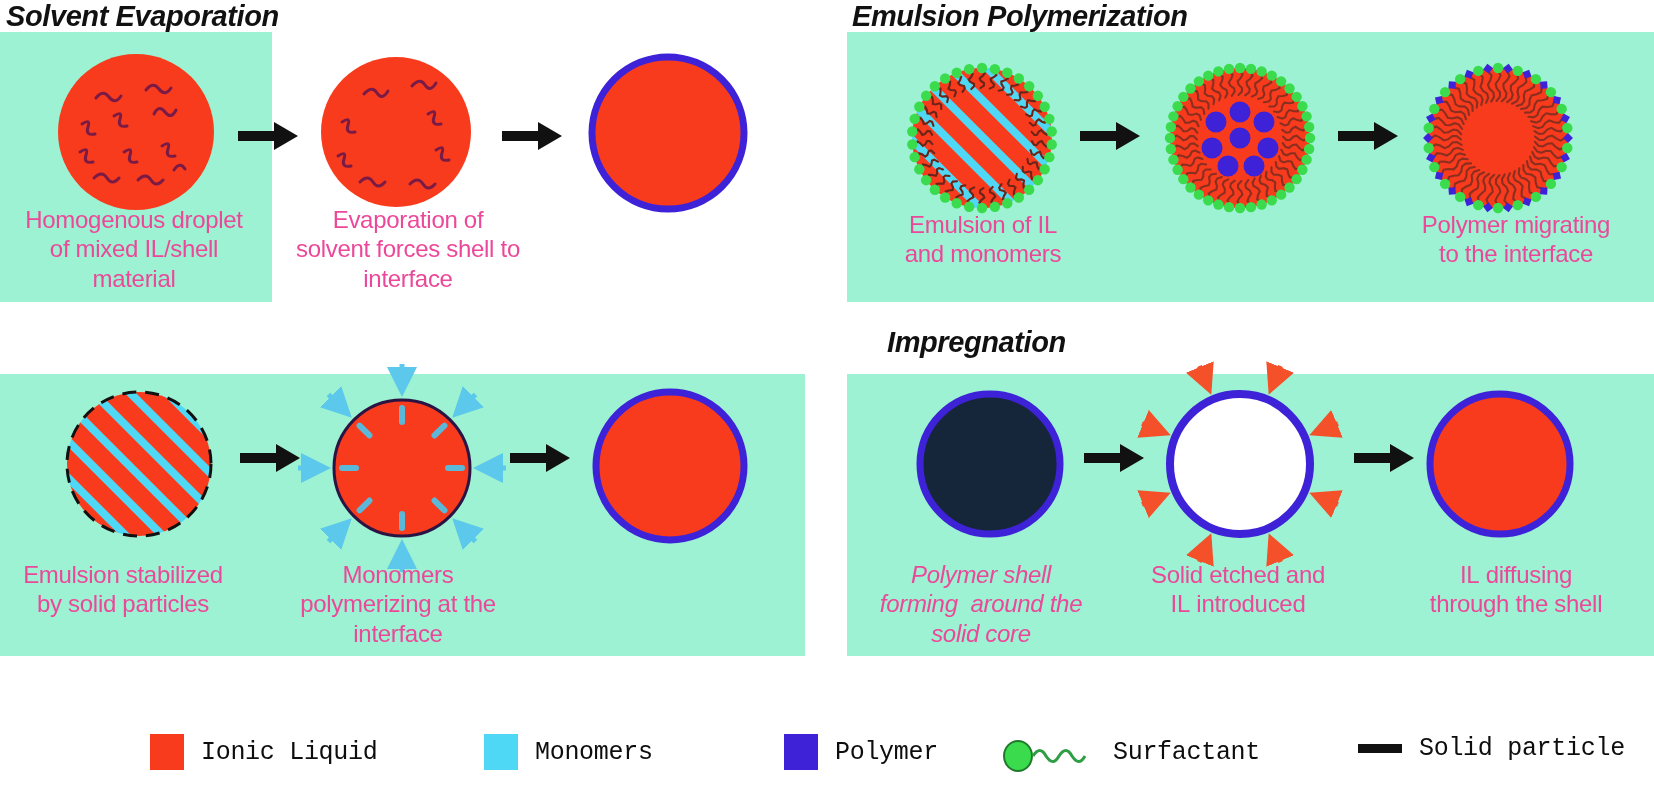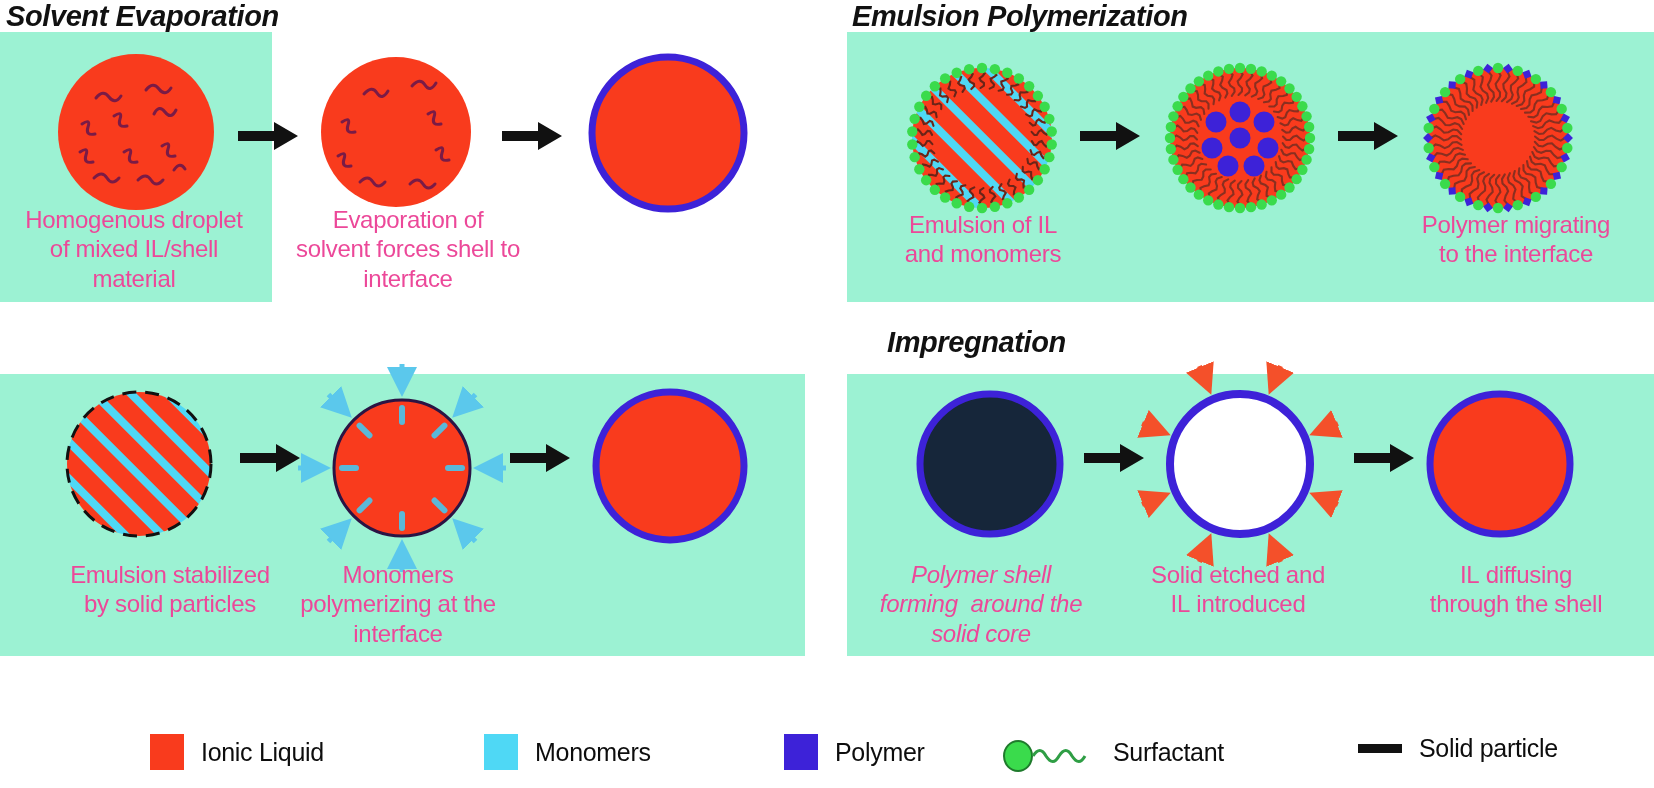--- a/index.html
+++ b/index.html
@@ -31,21 +31,21 @@
     color:#ec4899;
     text-align:center;
     letter-spacing:-0.3px;
   }
 
   
   .arrow-blk{position:absolute;}
 
   
   .legend{position:absolute;left:0;top:716px;width:1654px;height:72px;}
-  .lg-item{position:absolute;display:flex;align-items:center;}
+  .lg-item{position:absolute;display:flex;align-items:center;font-family:Liberation Mono, monospace;}
   .lg-sw{width:34px;height:36px;}
   .lg-label{font-size:25px;color:#0d0d0d;margin-left:17px;letter-spacing:-0.3px;white-space:nowrap;}
   .lg-line{width:44px;height:9px;background:#111;}
   svg{display:block;overflow:visible;}
 </style>
 </head>
 <body>
 
 <div class="stage">
 
@@ -403,21 +403,21 @@
       </g>
   </svg>
   <div class="caption" style="left:1386px;top:210px;width:260px;">Polymer&nbsp;migrating<br>to&nbsp;the&nbsp;interface</div>
 
 
   <div class="mint" style="left:0px;top:374px;width:805px;height:282px;"></div>
 
   <svg style="position:absolute;left:46px;top:388px;" width="192" height="158">
     <circle cx="93" cy="76" r="72" fill="url(#stripesCyan)" stroke="#111" stroke-width="3" stroke-dasharray="14 9"></circle>
   </svg>
-  <div class="caption" style="left:0px;top:560px;width:246px;padding-left:47px;">Emulsion&nbsp;stabilized<br>by&nbsp;solid&nbsp;particles</div>
+  <div class="caption" style="left:0px;top:560px;width:246px;">Emulsion&nbsp;stabilized<br>by&nbsp;solid&nbsp;particles</div>
 
   <svg class="arrow-blk" style="left:238px;top:440px;" width="66" height="36">
     <path d="M2,13 L38,13 L38,4 L62,18 L38,32 L38,23 L2,23 z" fill="#111"></path>
   </svg>
 
   <svg style="position:absolute;left:290px;top:372px;" width="220" height="194">
     <circle cx="112" cy="96" r="68" fill="#F93B1D" stroke="#2B1444" stroke-width="3"></circle>
     <g id="peInner" stroke="#5BB8D8" stroke-width="6" stroke-linecap="round">
         <line x1="112" y1="50" x2="112" y2="36"></line>
         <line x1="144.5269119345812" y1="63.473088065418814" x2="154.42640687119285" y2="53.573593128807154"></line>

